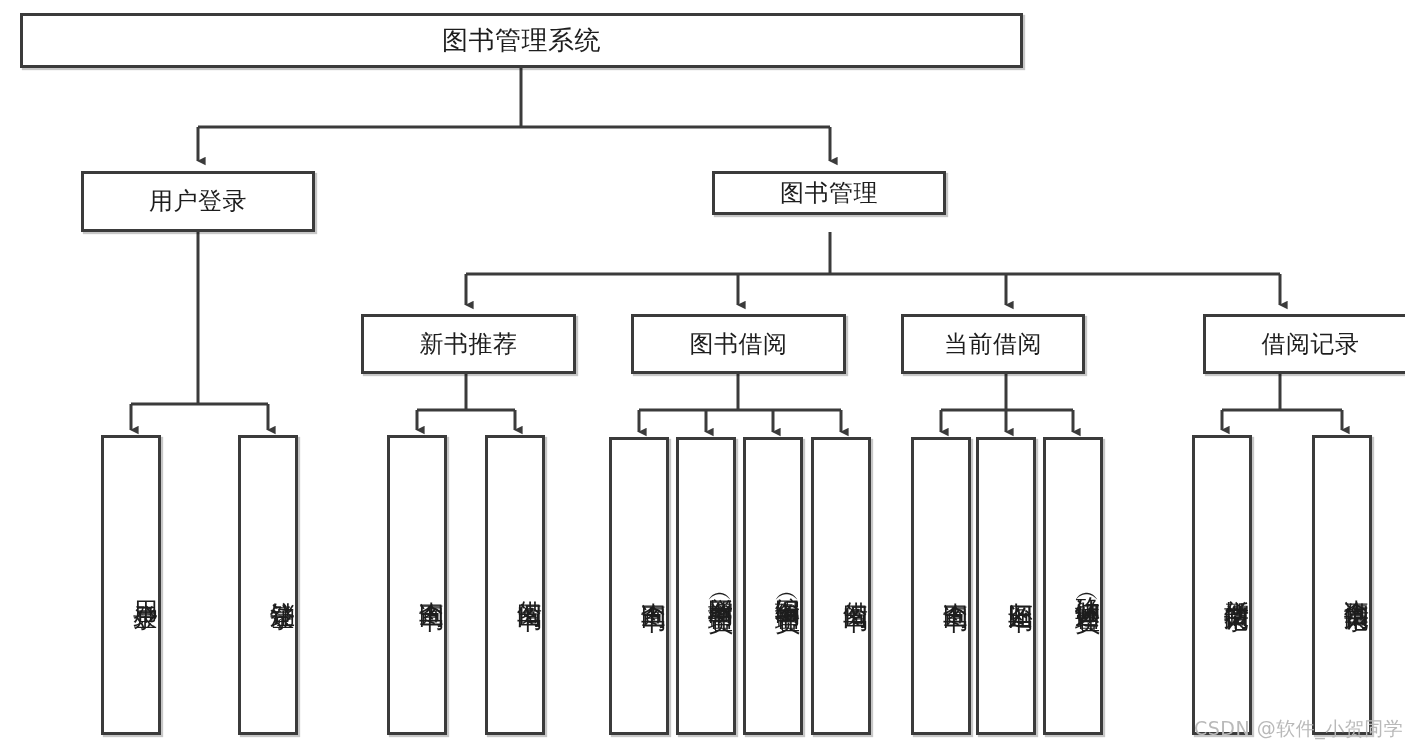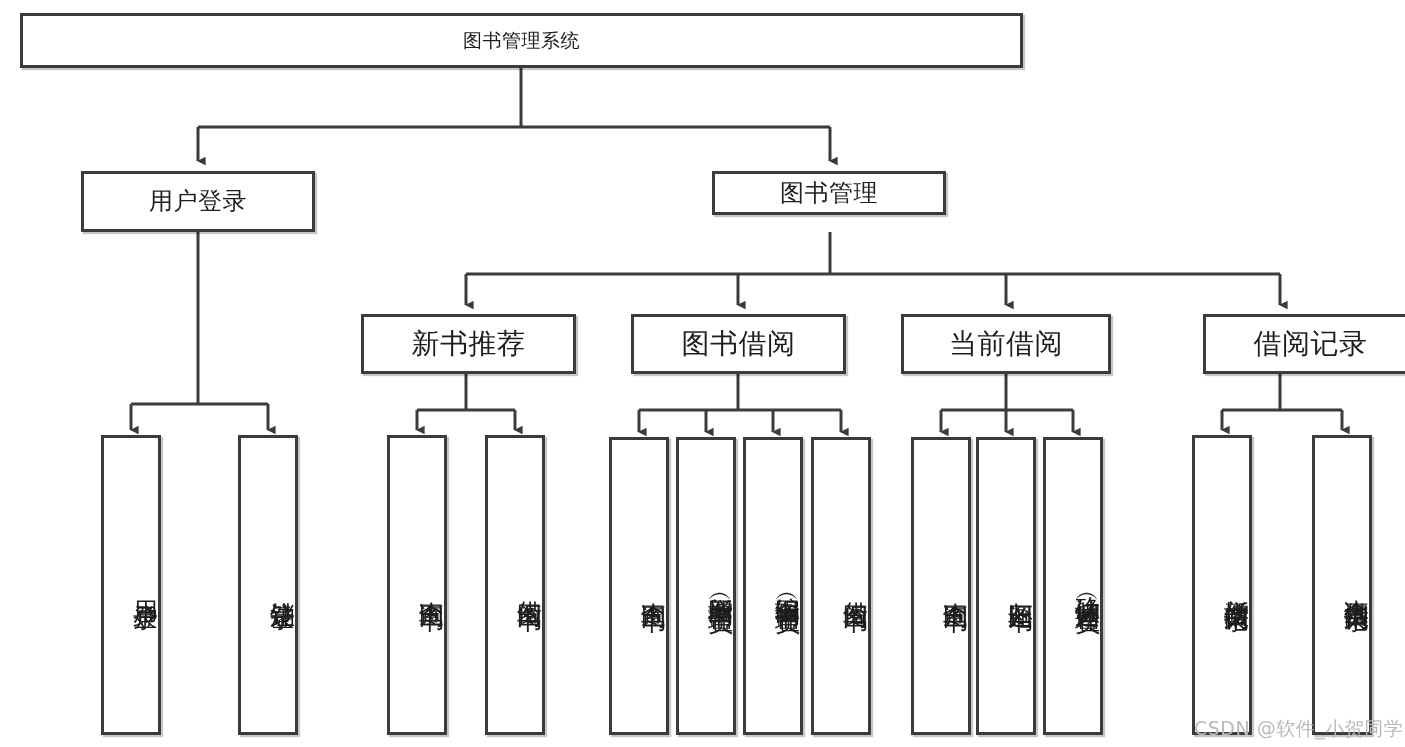--- a/index.html
+++ b/index.html
@@ -36,23 +36,23 @@
     justify-content: center;
     color: #1d1d1d;
     text-align: center;
     box-shadow: 2px 2px 1px rgba(0,0,0,0.22);
   }
   .node .txt {
     display: block;
     line-height: 1.12;
     letter-spacing: 0.5px;
   }
-  .node.root .txt { font-size: 19px; }
+  .node.root .txt { font-size: 26px; }
   .node.lvl2 .txt { font-size: 24px; }
-  .node.lvl3 .txt { font-size: 28px; }
+  .node.lvl3 .txt { font-size: 24px; }
   .node.leaf {
     writing-mode: vertical-rl;
     text-orientation: upright;
     padding: 6px 0;
     align-items: flex-start;
     justify-content: center;
   }
   .node.leaf .txt {
     writing-mode: vertical-rl;
     text-orientation: upright;
@@ -134,21 +134,21 @@
   <div class="node lvl2" style="left:712px; top:171px; width:234px; height:44px;">
     <span class="txt">图书管理</span>
   </div>
 
   <div class="node lvl3" style="left:361px; top:314px; width:215px; height:60px;">
     <span class="txt">新书推荐</span>
   </div>
   <div class="node lvl3" style="left:631px; top:314px; width:215px; height:60px;">
     <span class="txt">图书借阅</span>
   </div>
-  <div class="node lvl3" style="left:901px; top:314px; width:210px; height:60px;align-items:center;">
+  <div class="node lvl3" style="left:901px; top:314px; width:184px; height:60px;align-items:center;">
     <span class="txt">当前借阅</span>
   </div>
   <div class="node lvl3" style="left:1171px; top:314px; width:215px; height:60px;margin-left:32px;">
     <span class="txt">借阅记录</span>
   </div>
 
   <div class="node leaf" style="left:101px; top:435px; width:60px; height:300px;">
     <span class="txt">用户登录</span>
   </div>
   <div class="node leaf" style="left:238px; top:435px; width:60px; height:300px;">

